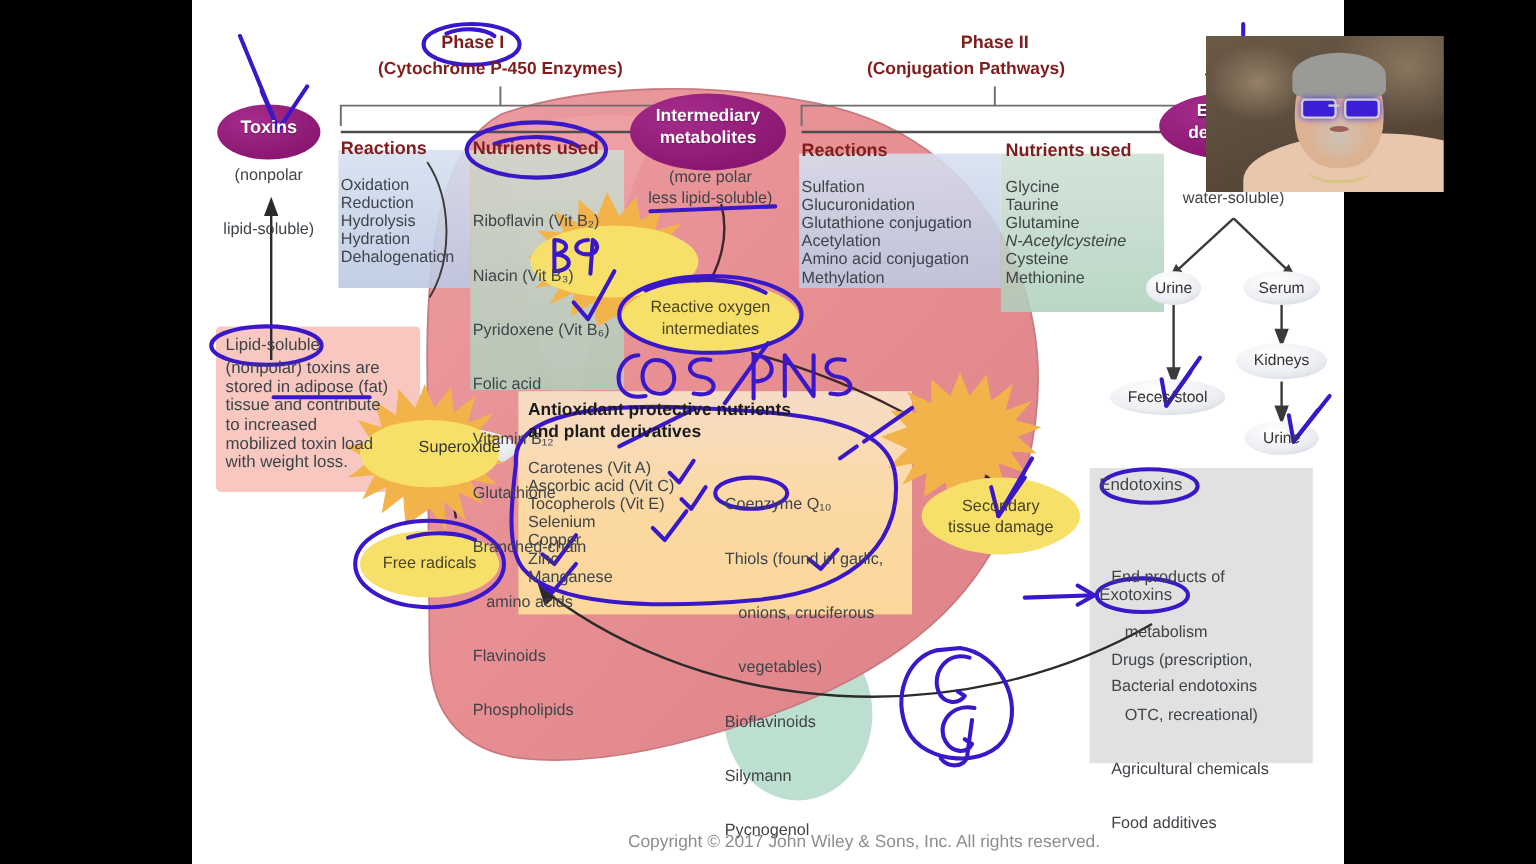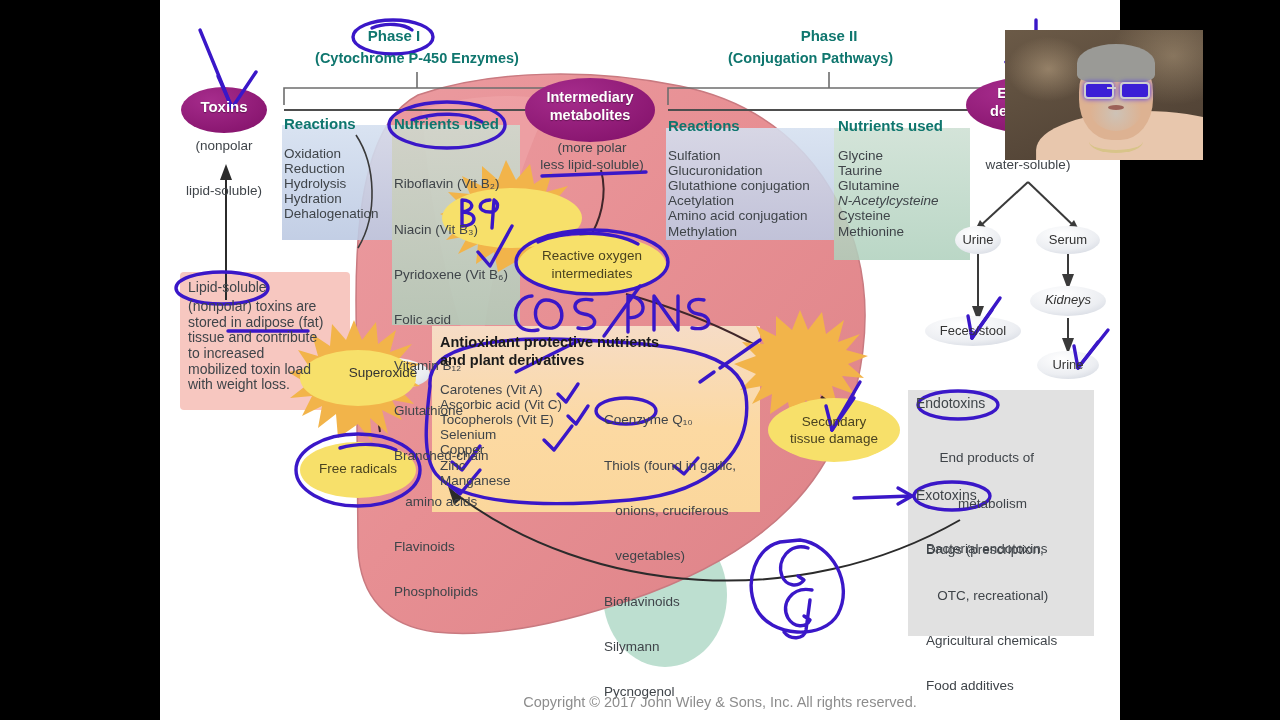--- a/index.html
+++ b/index.html
@@ -4,21 +4,21 @@
 <title>Liver Detoxification Pathways</title>
 <style>
   html,body{margin:0;padding:0;background:#000;}
   body{width:1280px;height:720px;overflow:hidden;font-family:"Liberation Sans",sans-serif;}
   #stage{position:relative;width:1280px;height:720px;background:#000;}
   #slide{position:absolute;left:160px;top:0;width:960px;height:720px;background:#ffffff;overflow:hidden;}
   #art{position:absolute;left:0;top:0;width:960px;height:720px;}
   svg.layer{position:absolute;left:0;top:0;width:960px;height:720px;overflow:visible;}
   .txt{position:absolute;color:#3f4449;line-height:1.12;}
   .bold{font-weight:bold;color:#1b1b1b;}
-  .hdr{font-weight:bold;color:#0f766e;}
+  .hdr{font-weight:bold;color:#7f1d1d;}
   .pillLabel{position:absolute;color:#fff;font-weight:bold;text-align:center;line-height:1.1;
     text-shadow:0 1px 1px rgba(0,0,0,.35);}
   .ovLabel{position:absolute;color:#333;text-align:center;}
   .burstLabel{position:absolute;color:#4a4320;text-align:center;line-height:1.12;}
   .copyright{position:absolute;left:0;top:694px;width:1120px;text-align:center;
      font-size:14.5px;color:#8d8d8d;}
   #webcam{position:absolute;left:1005px;top:30px;width:198px;height:130px;
      background:linear-gradient(170deg,#6d5b48 0%,#7e6a52 40%,#5d4c3c 100%);
      overflow:hidden;}
   #webcam .wbg{position:absolute;inset:0;
@@ -301,21 +301,21 @@
         <div>Folic acid</div>
         <div>Vitamin B₁₂</div>
         <div>Glutathione</div>
         <div>Branched-chain</div>
         <div>   amino acids</div>
         <div>Flavinoids</div>
         <div>Phospholipids</div>
       </div>
 
       <div class="txt hdr" style="left:619px;top:28px;width:100px;text-align:center;font-size:15px;">Phase II</div>
-      <div class="txt hdr" style="left:568px;top:50px;width:220px;font-size:14.5px;">(Conjugation Pathways)</div>
+      <div class="txt hdr" style="left:535px;top:50px;width:220px;text-align:center;font-size:14.5px;">(Conjugation Pathways)</div>
 
       <div class="txt hdr" style="left:508px;top:118px;font-size:15px;">Reactions</div>
       <div class="txt" style="left:508px;top:148px;font-size:13.5px;">
         <div>Sulfation</div>
         <div>Glucuronidation</div>
         <div>Glutathione conjugation</div>
         <div>Acetylation</div>
         <div>Amino acid conjugation</div>
         <div>Methylation</div>
       </div>
@@ -369,21 +369,21 @@
         <div>Coenzyme Q₁₀</div>
         <div>Thiols (found in garlic,</div>
         <div>   onions, cruciferous</div>
         <div>   vegetables)</div>
         <div>Bioflavinoids</div>
         <div>Silymann</div>
         <div>Pycnogenol</div>
       </div>
 
       <div class="txt" style="left:756px;top:396px;font-size:14px;">Endotoxins</div>
-      <div class="txt" style="left:766px;top:420px;font-size:13.5px;white-space:pre;text-align:center;">
+      <div class="txt" style="left:766px;top:443px;font-size:13.5px;white-space:pre;">
         <div>End products of</div>
         <div>   metabolism</div>
         <div>Bacterial endotoxins</div>
       </div>
       <div class="txt" style="left:756px;top:488px;font-size:14px;">Exotoxins</div>
       <div class="txt" style="left:766px;top:512px;font-size:13.5px;white-space:pre;">
         <div>Drugs (prescription,</div>
         <div>   OTC, recreational)</div>
         <div>Agricultural chemicals</div>
         <div>Food additives</div>
@@ -394,21 +394,21 @@
 
       <div class="ovLabel" style="left:176px;top:365px;width:94px;font-size:13.5px;">Superoxide</div>
       <div class="burstLabel" style="left:146px;top:461px;width:104px;font-size:13.5px;">Free radicals</div>
       <div class="burstLabel" style="left:362px;top:248px;width:140px;font-size:13.5px;">Reactive oxygen</div>
       <div class="burstLabel" style="left:362px;top:266px;width:140px;font-size:13.5px;">intermediates</div>
       <div class="burstLabel" style="left:616px;top:414px;width:116px;font-size:13.5px;">Secondary</div>
       <div class="burstLabel" style="left:608px;top:431px;width:132px;font-size:13.5px;">tissue damage</div>
 
       <div class="ovLabel" style="left:796px;top:232px;width:44px;font-size:13px;">Urine</div>
       <div class="ovLabel" style="left:876px;top:232px;width:64px;font-size:13px;">Serum</div>
-      <div class="ovLabel" style="left:868px;top:292px;width:80px;font-size:13px;font-style:italic;">Kidneys</div>
+      <div class="ovLabel" style="left:868px;top:292px;width:80px;font-size:13px;">Kidneys</div>
       <div class="ovLabel" style="left:765px;top:323px;width:96px;font-size:13px;">Feces/stool</div>
       <div class="ovLabel" style="left:878px;top:357px;width:60px;font-size:13px;">Urine</div>
 
     </div>
 
     <div class="copyright">Copyright © 2017 John Wiley &amp; Sons, Inc. All rights reserved.</div>
   </div>
 
   <div id="webcam">
     <div class="wbg"></div>

